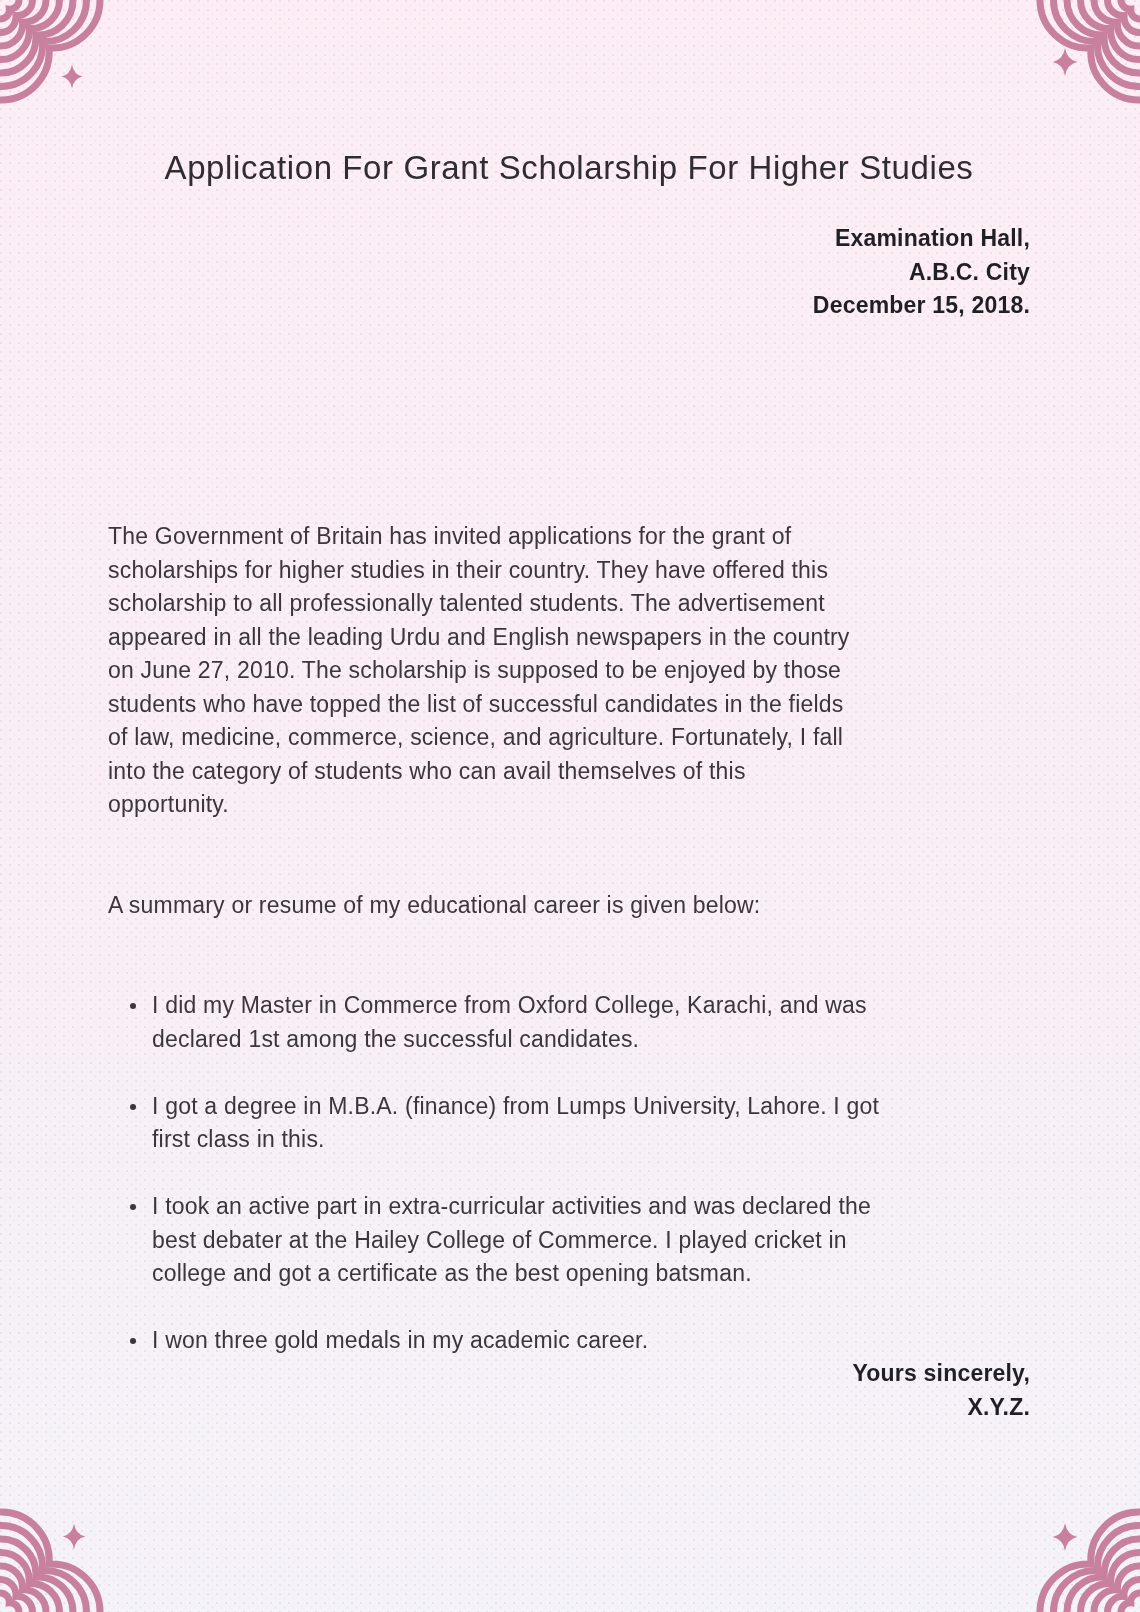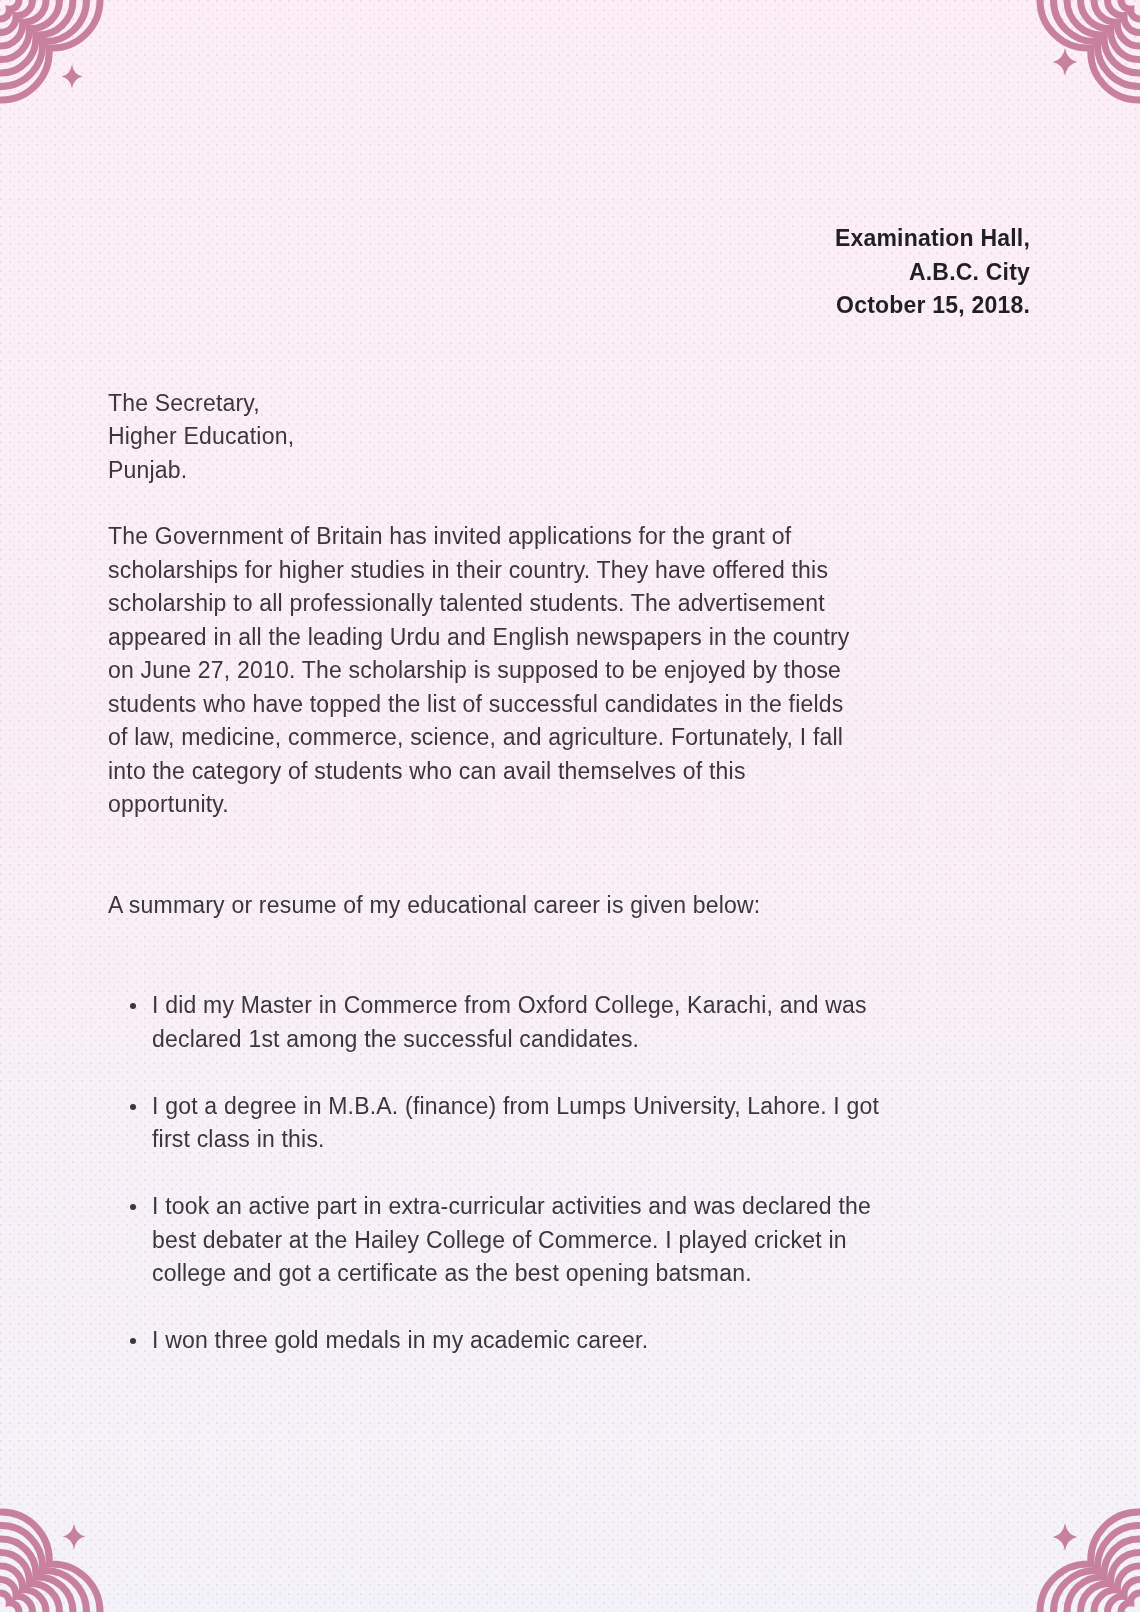--- a/index.html
+++ b/index.html
@@ -126,29 +126,27 @@
   <svg class="sparkle tr" viewBox="-16 -18 32 36" aria-hidden="true">
     <path d="M 0 -16 Q 2.3 -2.5 14 0 Q 2.3 2.5 0 16 Q -2.3 2.5 -14 0 Q -2.3 -2.5 0 -16 Z"></path>
   </svg>
   <svg class="sparkle bl" viewBox="-16 -18 32 36" aria-hidden="true">
     <path d="M 0 -16 Q 2.3 -2.5 14 0 Q 2.3 2.5 0 16 Q -2.3 2.5 -14 0 Q -2.3 -2.5 0 -16 Z"></path>
   </svg>
   <svg class="sparkle br" viewBox="-16 -18 32 36" aria-hidden="true">
     <path d="M 0 -16 Q 2.3 -2.5 14 0 Q 2.3 2.5 0 16 Q -2.3 2.5 -14 0 Q -2.3 -2.5 0 -16 Z"></path>
   </svg>
 
+  <div class="block title">Application For Grant Scholarship For Higher Studies</div>
 
   <div class="block sender">Examination Hall,
 A.B.C. City
-October 15, 2018.</div>
+December 15, 2018.</div>
 
   <div class="block recipient-wrap">
-    <div>The Secretary,
-Higher Education,
-Punjab.</div>
   </div>
 
   <div class="block para1">The Government of Britain has invited applications for the grant of
 scholarships for higher studies in their country. They have offered this
 scholarship to all professionally talented students. The advertisement
 appeared in all the leading Urdu and English newspapers in the country
 on June 27, 2010. The scholarship is supposed to be enjoyed by those
 students who have topped the list of successful candidates in the fields
 of law, medicine, commerce, science, and agriculture. Fortunately, I fall
 into the category of students who can avail themselves of this
@@ -162,14 +160,16 @@
       <li>I got a degree in M.B.A. (finance) from Lumps University, Lahore. I got
 first class in this.</li>
       <li>I took an active part in extra-curricular activities and was declared the
 best debater at the Hailey College of Commerce. I played cricket in
 college and got a certificate as the best opening batsman.</li>
       <li>I won three gold medals in my academic career.</li>
     </ul>
   </div>
 
 
+  <div class="block signoff">Yours sincerely,
+X.Y.Z.</div>
 
 </div>
 
 </body></html>

